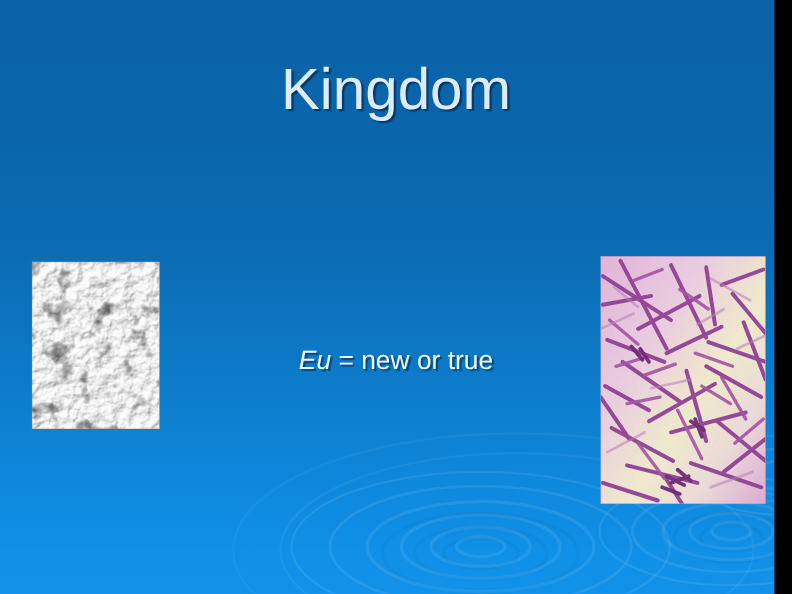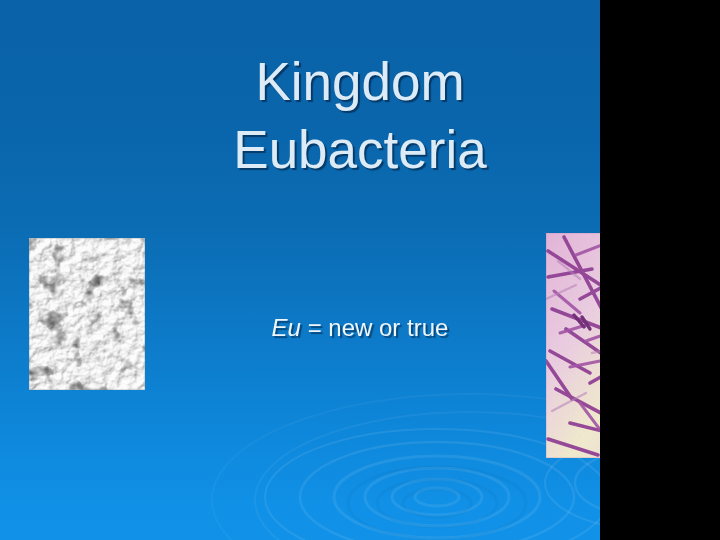--- a/index.html
+++ b/index.html
@@ -2,21 +2,21 @@
 <html><head>
 <meta charset="utf-8">
 <style>
   html, body {
     margin: 0;
     padding: 0;
     background: #000;
   }
   #slide {
     position: relative;
-    width: 600px;
+    width: 704px;
     height: 540px;
     overflow: hidden;
     font-family: "Liberation Sans", sans-serif;
     background: linear-gradient(to bottom,
         #0a62a8 0%,
         #0a65ab 22%,
         #0b6cb3 42%,
         #0d7ac8 62%,
         #0e87da 80%,
         #1090e6 93%,
@@ -127,21 +127,20 @@
       <ellipse cx="437" cy="503" rx="34" ry="14" stroke-width="3"></ellipse>
       <ellipse cx="437" cy="503" rx="60" ry="24" stroke-width="3"></ellipse>
       <ellipse cx="437" cy="503" rx="89" ry="36" stroke-width="3"></ellipse>
       <ellipse cx="665" cy="489" rx="28" ry="12" stroke-width="3"></ellipse>
       <ellipse cx="665" cy="489" rx="52" ry="22" stroke-width="3"></ellipse>
     </g>
   </svg>
 
   <div class="title-block">
     <span class="title-line">Kingdom</span>
-    <span class="title-line">Eubacteria</span>
   </div>
 
   <div class="body-block">
     <span class="body-text"><span class="term">Eu</span>&nbsp;<span>= new or true</span></span>
   </div>
 
   <div class="photo" id="photo-cocci">
     <svg width="116" height="152" viewBox="0 0 116 152" xmlns="http://www.w3.org/2000/svg">
       <defs>
         <filter id="coccitex" x="0" y="0" width="100%" height="100%">

